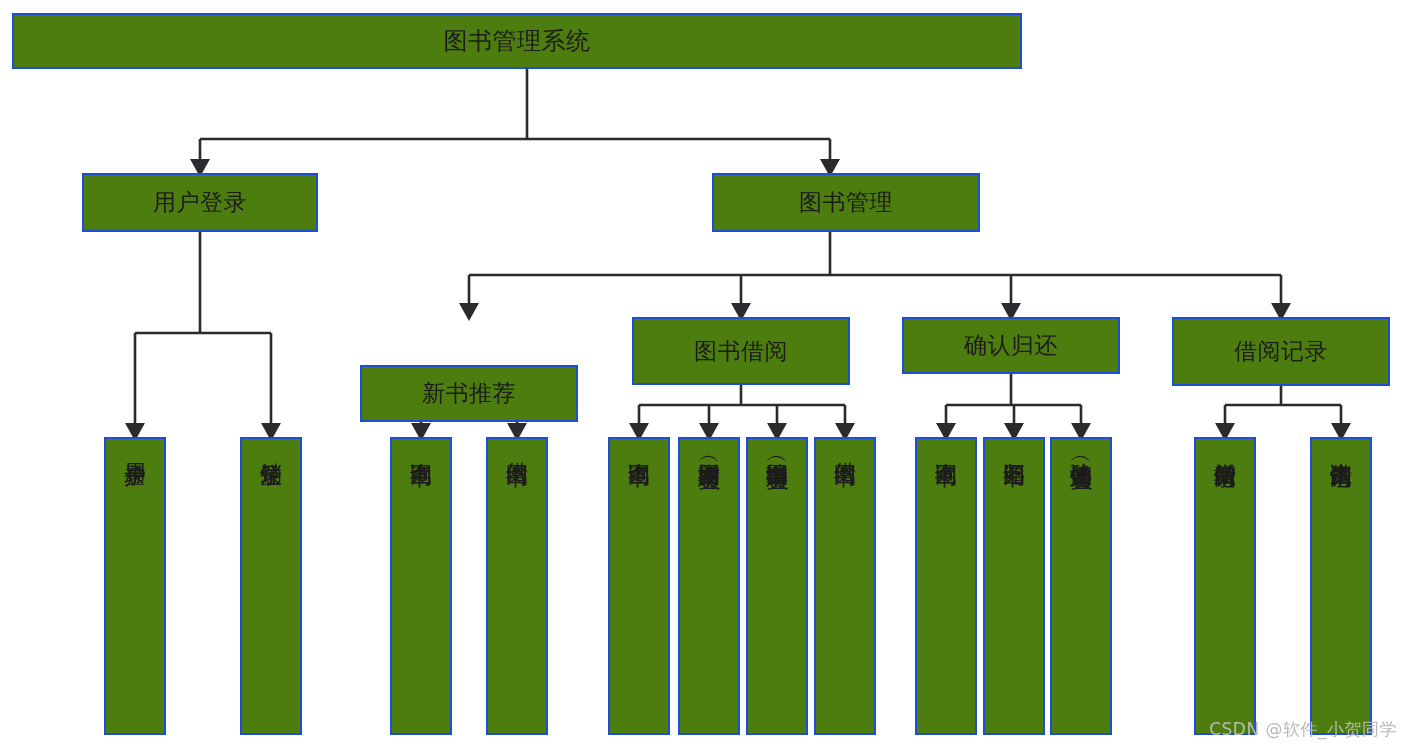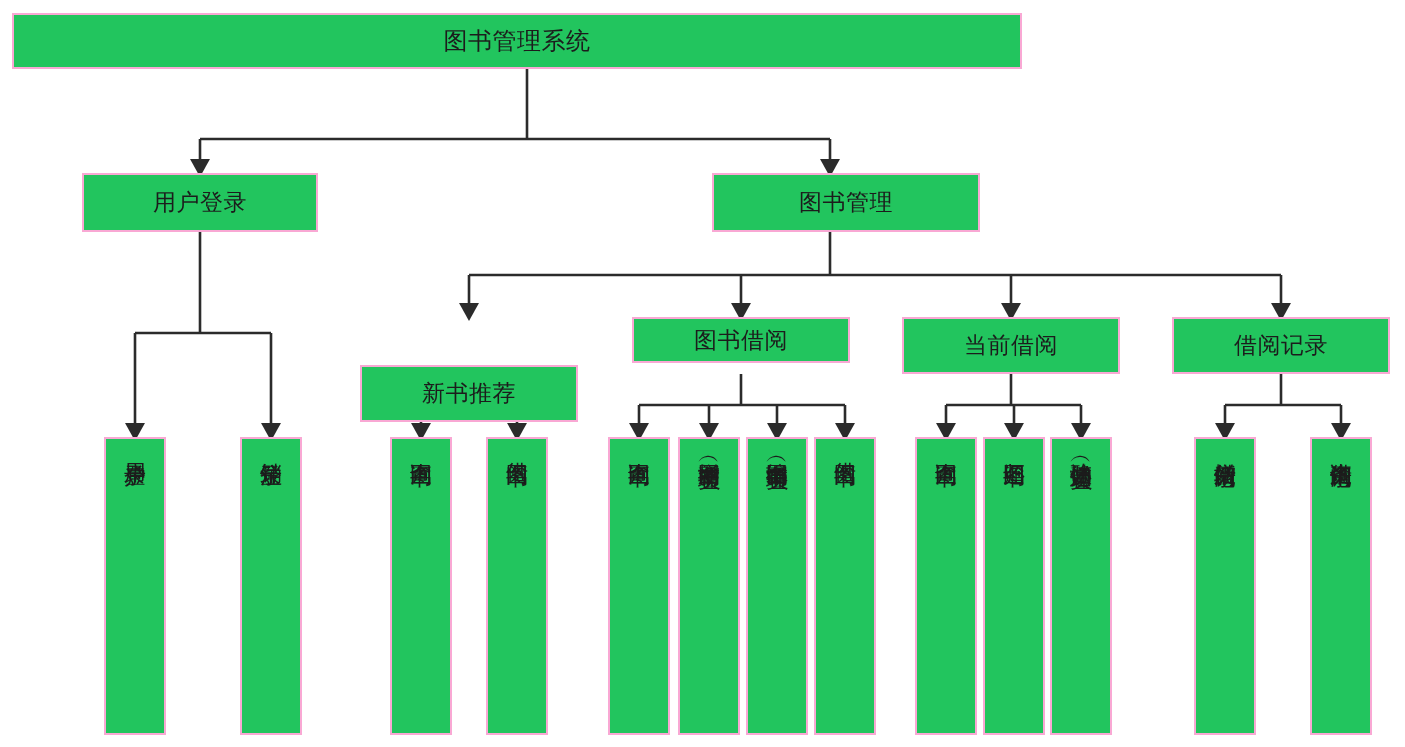--- a/index.html
+++ b/index.html
@@ -22,22 +22,22 @@
     position: absolute;
     left: 0;
     top: 0;
     width: 1405px;
     height: 747px;
     pointer-events: none;
   }
   .node {
     position: absolute;
     box-sizing: border-box;
-    background: #22c55e;
-    border: 2px solid #f9a8d4;
+    background: #4d7c0f;
+    border: 2px solid #1d4ed8;
     display: flex;
     align-items: center;
     justify-content: center;
     color: #1c1c1c;
   }
   .node-label {
     display: block;
     text-align: center;
     line-height: 1.25;
     letter-spacing: 0.5px;
@@ -138,27 +138,27 @@
   <div class="node horizontal" style="left:82px; top:173px; width:236px; height:59px;">
     <span class="node-label">用户登录</span>
   </div>
   <div class="node horizontal" style="left:712px; top:173px; width:268px; height:59px;">
     <span class="node-label">图书管理</span>
   </div>
 
   <div class="node horizontal" style="left:360px; top:317px; width:218px; height:57px;margin-top:48px;">
     <span class="node-label">新书推荐</span>
   </div>
-  <div class="node horizontal" style="left:632px; top:317px; width:218px; height:46px;">
+  <div class="node horizontal" style="left:632px; top:317px; width:218px; height:68px;">
     <span class="node-label">图书借阅</span>
   </div>
   <div class="node horizontal" style="left:902px; top:317px; width:218px; height:57px;">
-    <span class="node-label">当前借阅</span>
-  </div>
-  <div class="node horizontal" style="left:1172px; top:317px; width:218px; height:57px;">
+    <span class="node-label">确认归还</span>
+  </div>
+  <div class="node horizontal" style="left:1172px; top:317px; width:218px; height:69px;">
     <span class="node-label">借阅记录</span>
   </div>
 
   <div class="node vertical" style="left:104px; top:437px; width:62px; height:298px;">
     <span class="node-label">用户登录</span>
   </div>
   <div class="node vertical" style="left:240px; top:437px; width:62px; height:298px;">
     <span class="node-label">注销登录</span>
   </div>
 
@@ -192,14 +192,15 @@
     <span class="node-label">确认归还（管理员）</span>
   </div>
 
   <div class="node vertical" style="left:1194px; top:437px; width:62px; height:298px;">
     <span class="node-label">新增借阅记录</span>
   </div>
   <div class="node vertical" style="left:1310px; top:437px; width:62px; height:298px;">
     <span class="node-label">查询借阅记录</span>
   </div>
 
+  <div id="watermark">CSDN @软件_小贺同学</div>
 
 </div>
 
 </body></html>

